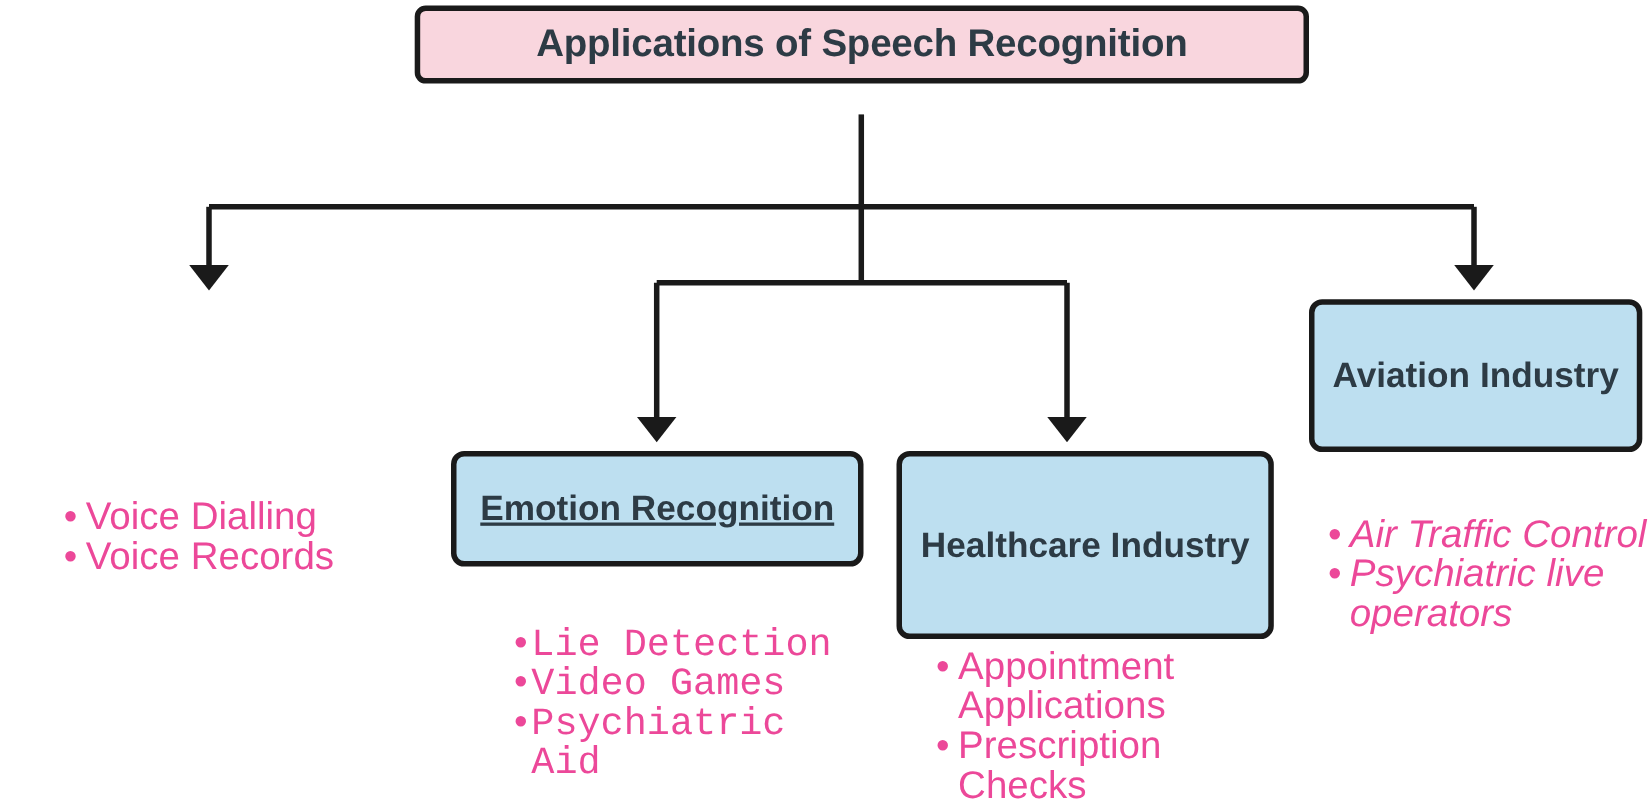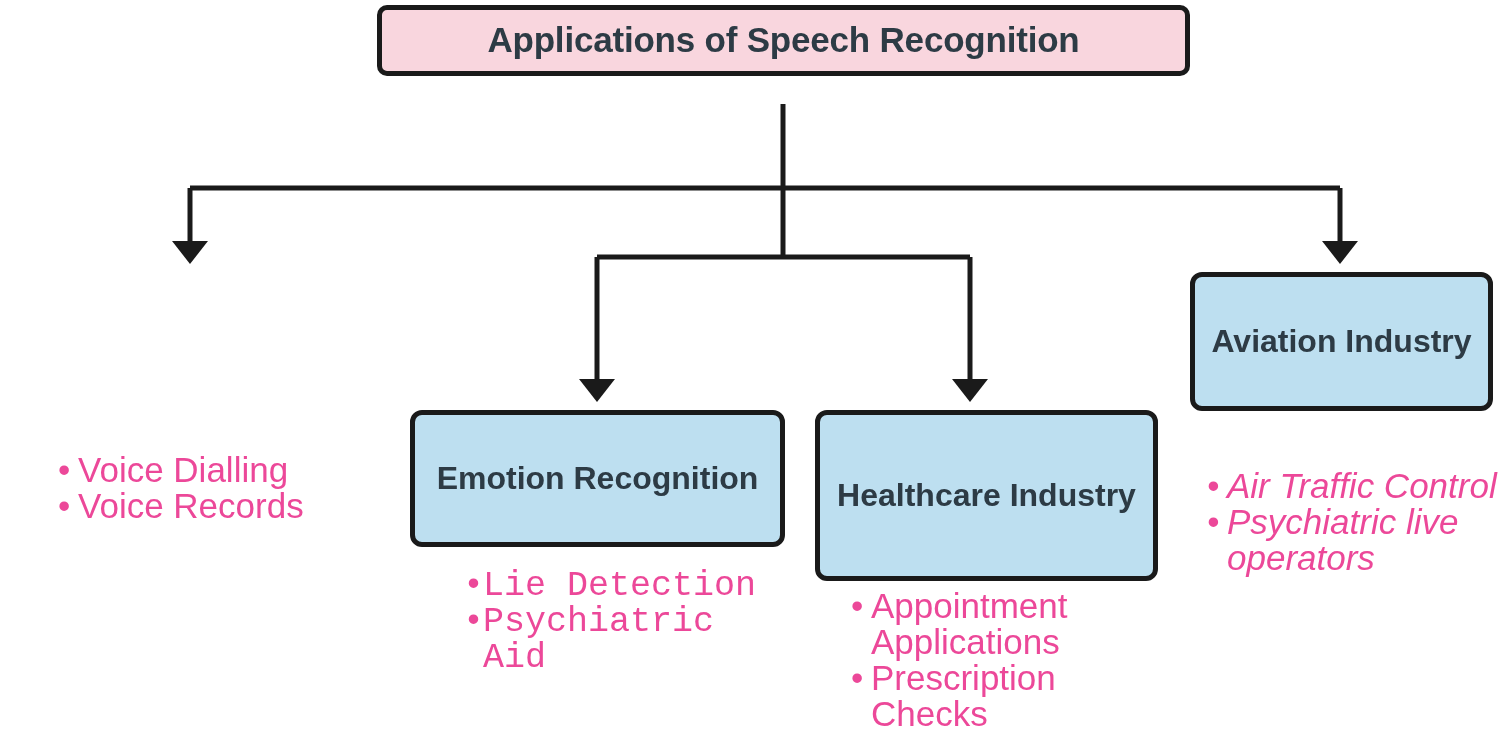--- a/index.html
+++ b/index.html
@@ -58,21 +58,22 @@
   .node-telecom {
     left: 3px;
     top: 272px;
     width: 376px;
     height: 139px;
   }
   .node-emotion {
     left: 410px;
     top: 410px;
     width: 375px;
-    height: 137px;
+    height: 105px;
+    text-decoration: underline;
   }
   .node-healthcare {
     left: 815px;
     top: 410px;
     width: 343px;
     height: 171px;
   }
   .node-aviation {
     left: 1190px;
     top: 272px;
@@ -154,20 +155,21 @@
     <span>Aviation Industry</span>
   </div>
 
   <ul class="bullets bullets-telecom">
     <li>Voice Dialling</li>
     <li>Voice Records</li>
   </ul>
 
   <ul class="bullets bullets-emotion">
     <li>Lie Detection</li>
+    <li>Video Games</li>
     <li>Psychiatric Aid</li>
   </ul>
 
   <ul class="bullets bullets-healthcare">
     <li>Appointment Applications</li>
     <li>Prescription Checks</li>
   </ul>
 
   <ul class="bullets bullets-aviation">
     <li>Air Traffic Control</li>

